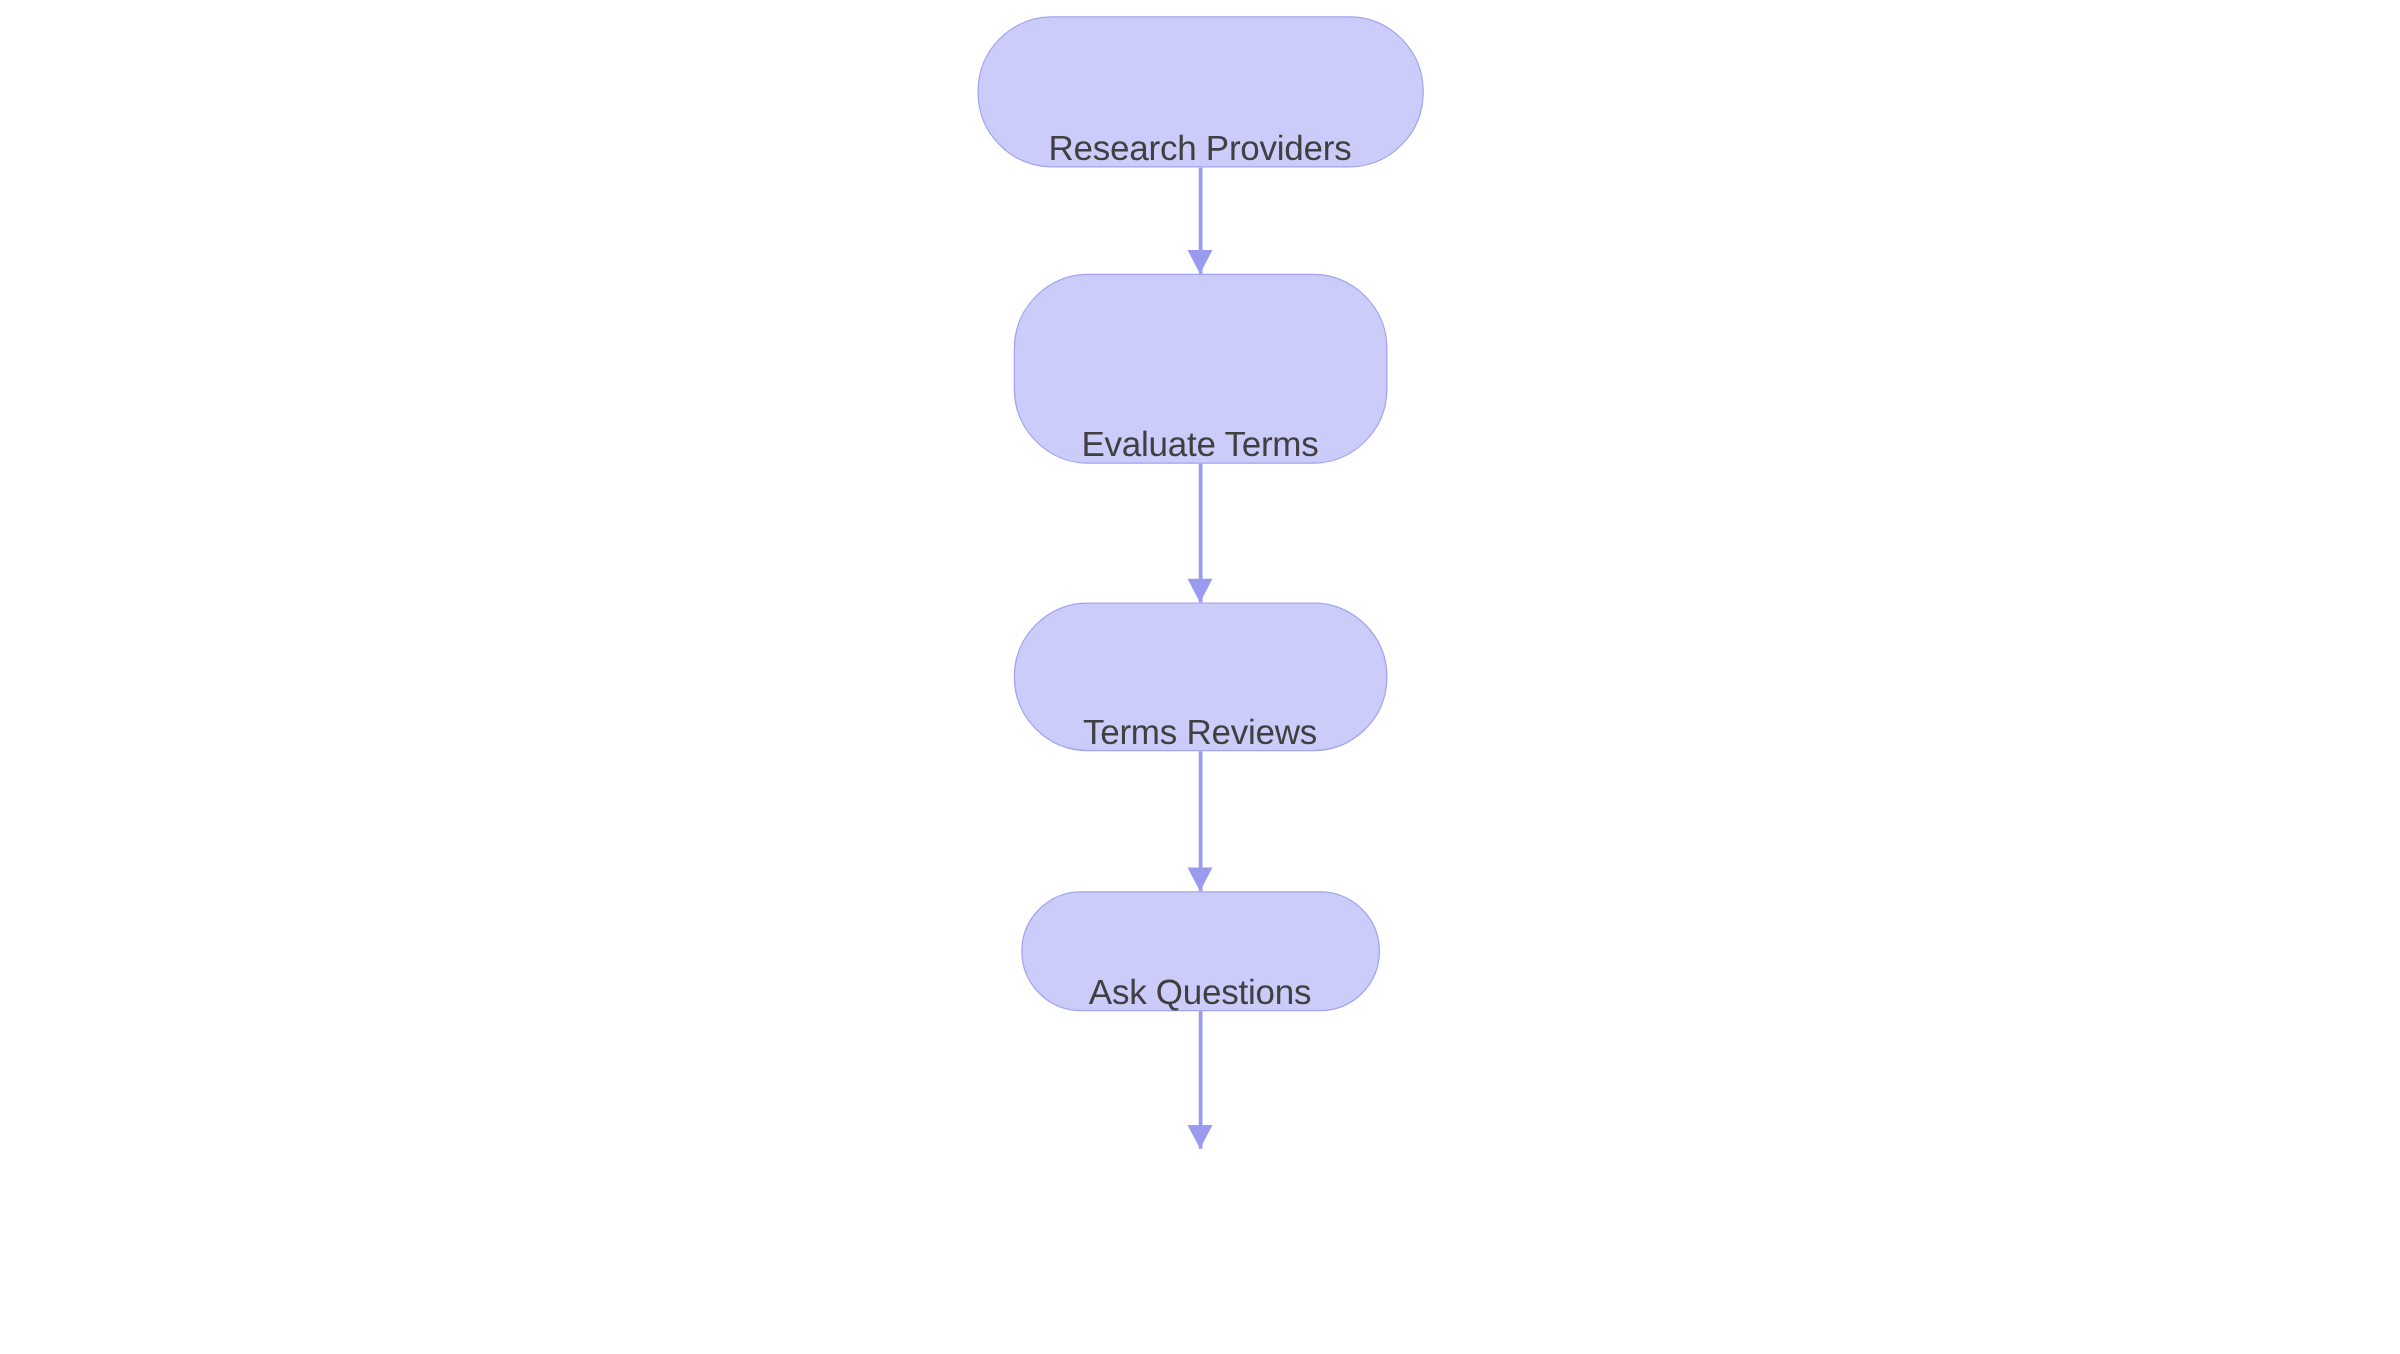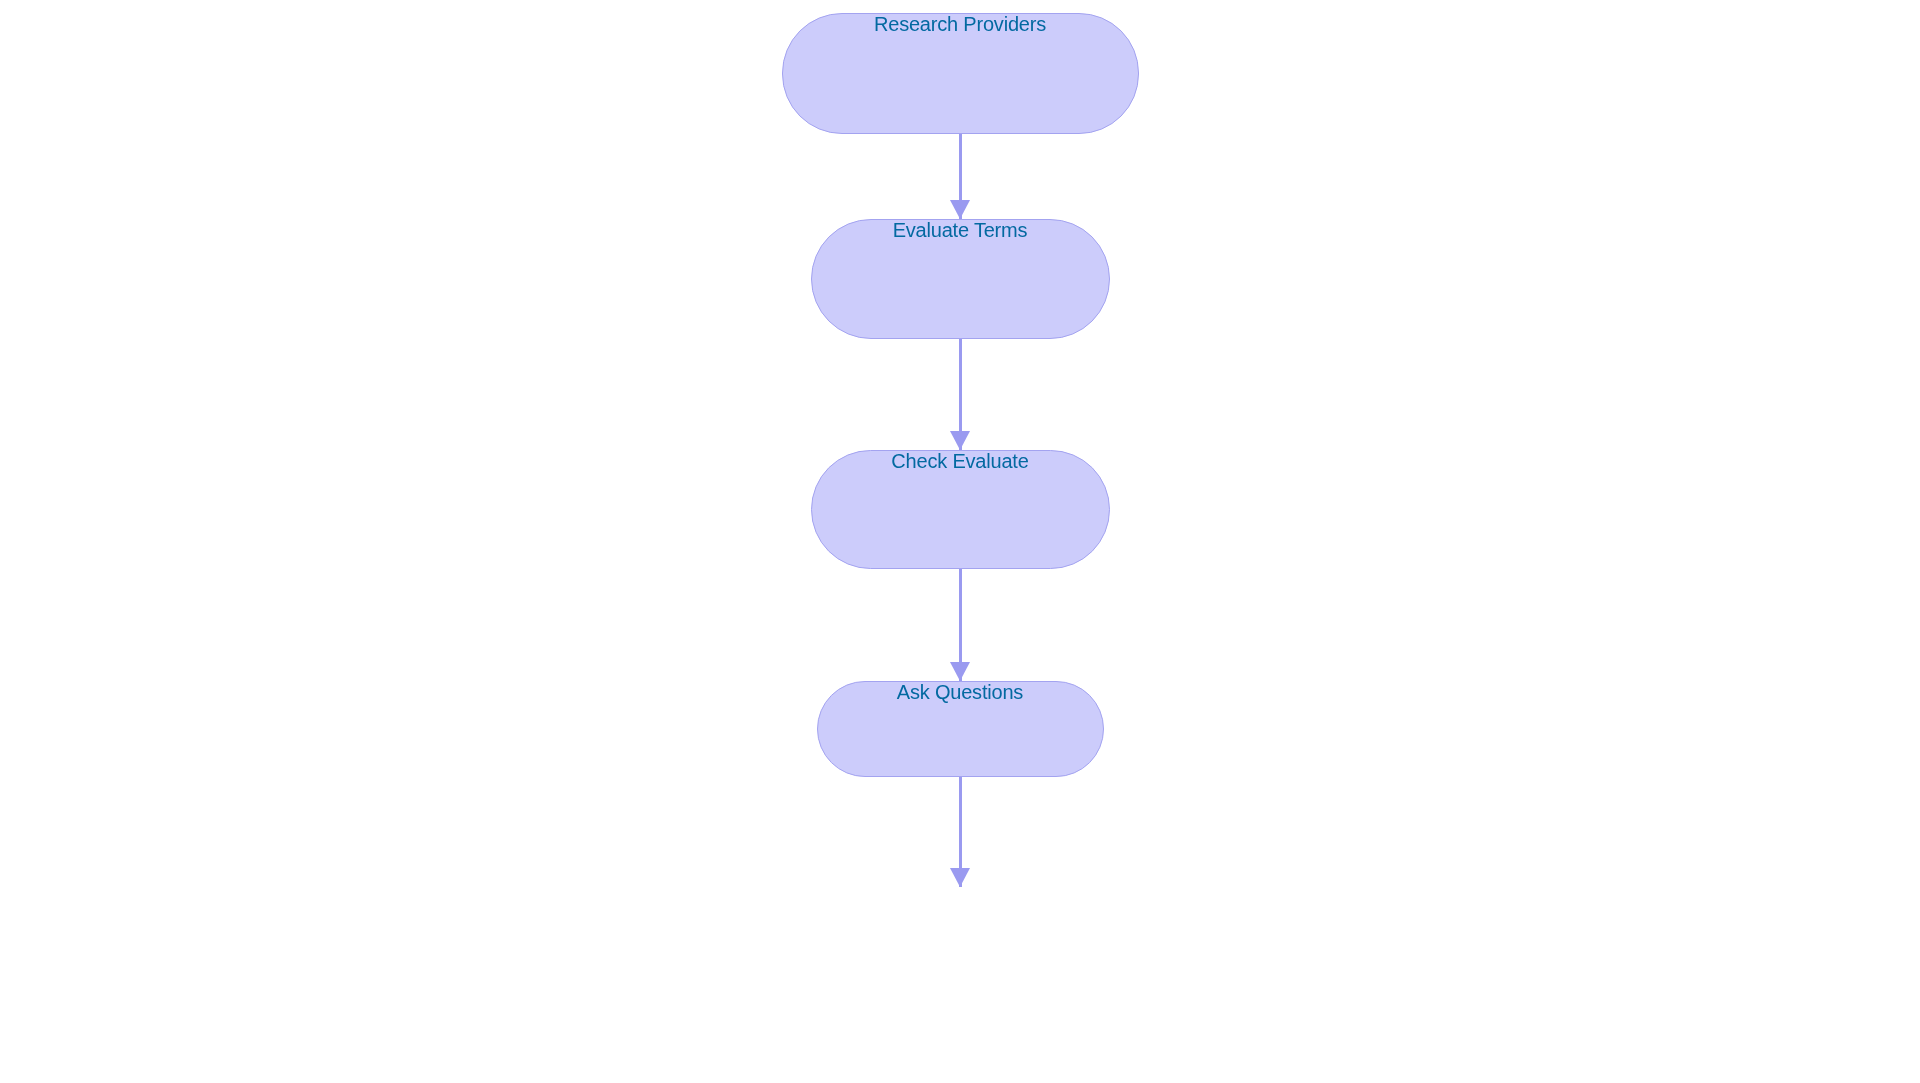--- a/index.html
+++ b/index.html
@@ -25,27 +25,27 @@
     top: 0;
     width: 1920px;
     height: 1083px;
     display: flex;
     flex-direction: column;
     align-items: center;
   }
   .node {
     box-sizing: border-box;
     display: flex;
-    align-items: flex-start;
+    align-items: flex-end;
     justify-content: center;
     background: #ccccfb;
     border: 1.5px solid #a3a3f0;
     border-radius: 60px;
-    color: #0369a1;
-    font-size: 20px;
+    color: #404040;
+    font-size: 28px;
     font-weight: 400;
     letter-spacing: -0.2px;
     white-space: nowrap;
     line-height: 1;
   }
   .node-label {
     display: block;
     padding: 0 4px;
   }
   .connector {
@@ -65,21 +65,21 @@
     transform: translateX(-50%);
     width: 0;
     height: 0;
     border-left: 10px solid transparent;
     border-right: 10px solid transparent;
     border-top: 19px solid #9a9af0;
   }
 
   
   .node-n0 { width: 357px; height: 121px; margin-top: 13px; }
-  .node-n1 { width: 299px; height: 120px; }
+  .node-n1 { width: 299px; height: 152px; }
   .node-n2 { width: 299px; height: 119px; }
   .node-n3 { width: 287px; height: 96px; }
   .node-n4 { width: 558px; height: 119px; }
 
   .gap-0 { height: 85px; }
   .gap-1 { height: 111px; }
   .gap-2 { height: 112px; }
   .gap-3 { height: 110px; }
 </style>
 </head>
@@ -100,21 +100,21 @@
     <div class="node node-n1">
       <span class="node-label">Evaluate Terms</span>
     </div>
 
     <div class="connector gap-1">
       <div class="connector-line"></div>
       <div class="arrow-head"></div>
     </div>
 
     <div class="node node-n2">
-      <span class="node-label">Check Evaluate</span>
+      <span class="node-label">Terms Reviews</span>
     </div>
 
     <div class="connector gap-2">
       <div class="connector-line"></div>
       <div class="arrow-head"></div>
     </div>
 
     <div class="node node-n3">
       <span class="node-label">Ask Questions</span>
     </div>

